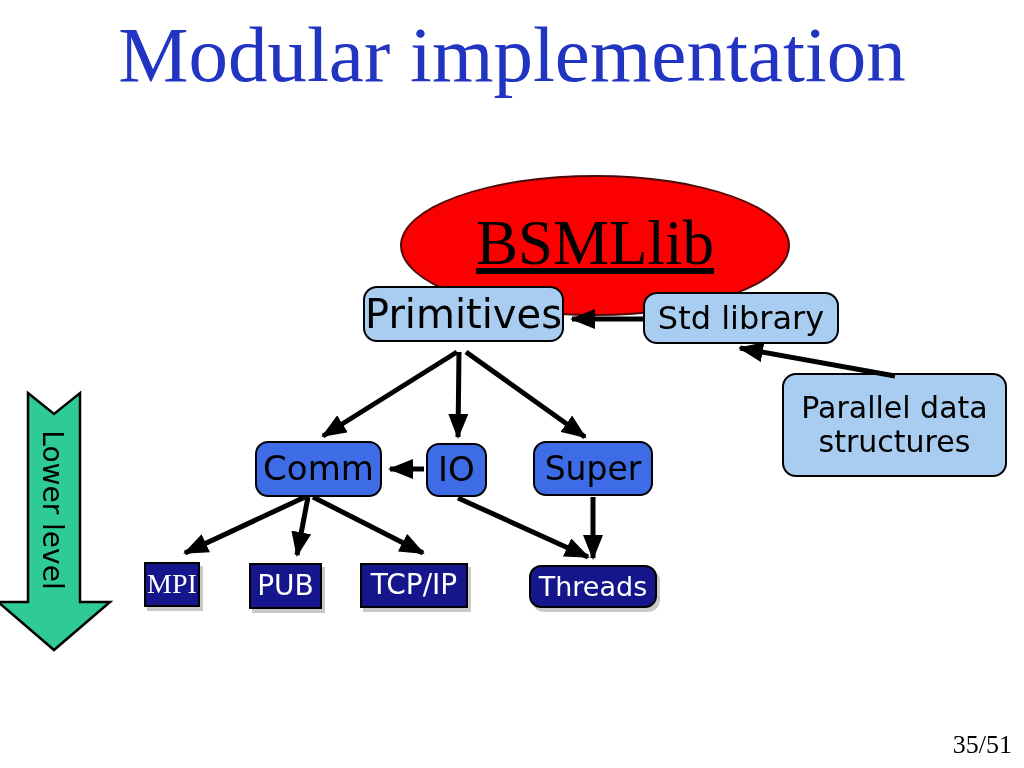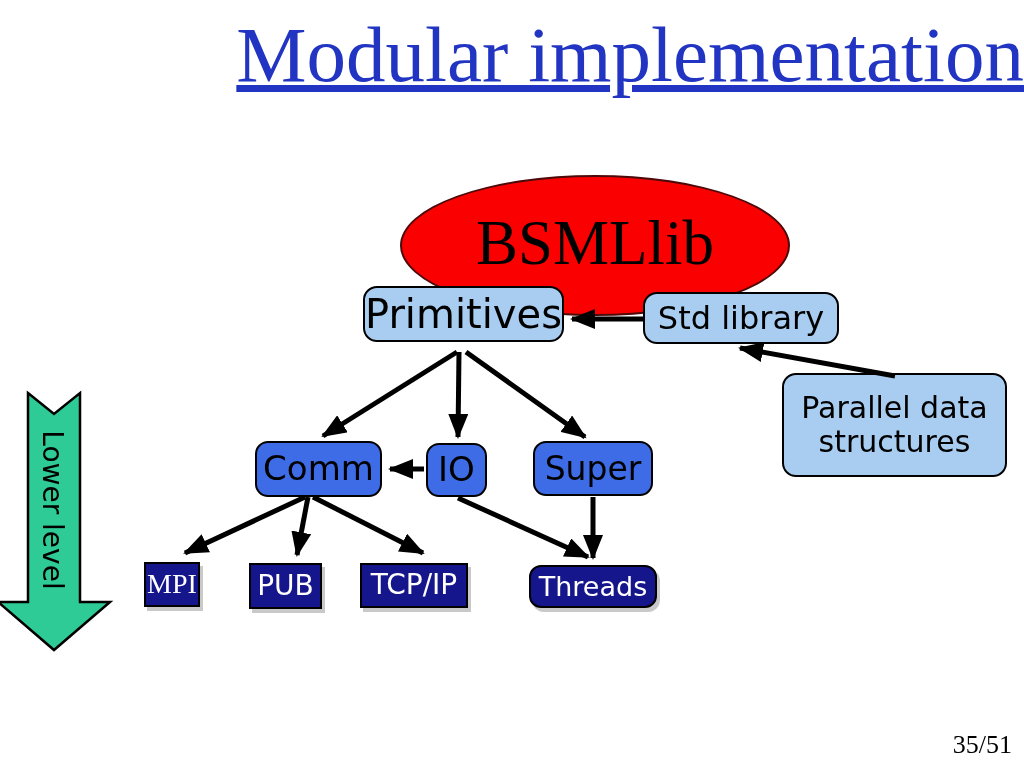--- a/index.html
+++ b/index.html
@@ -3,35 +3,36 @@
 <meta charset="utf-8">
 <style>
   html,body{margin:0;padding:0;}
   body{
     width:1024px;height:768px;background:#ffffff;overflow:hidden;
     font-family:"DejaVu Sans",sans-serif;position:relative;
   }
   .slide{position:absolute;inset:0;width:1024px;height:768px;background:#fff;}
 
   .slide-title{
-    position:absolute;top:10px;left:0;width:1024px;text-align:right;
+    position:absolute;top:10px;left:0;width:1024px;text-align:center;
     font-family:"Liberation Serif",serif;
     font-size:79px;font-weight:normal;letter-spacing:0px;
-    color:var(--title-blue,#2134c2);white-space:nowrap;text-decoration:underline;
+    color:var(--title-blue,#2134c2);white-space:nowrap;
   }
 
   .ellipse{
     position:absolute;left:400px;top:175px;width:386px;height:137px;
     background:var(--ellipse-red,#fa0000);
     border:2px solid #4d0a0a;border-radius:50%;
     display:flex;align-items:center;justify-content:center;z-index:1;
   }
   .ellipse-label{
     font-family:"Liberation Serif",serif;font-size:63px;color:#000;
     margin-top:-4px;
+    text-decoration:underline;
   }
 
   .box{
     position:absolute;box-sizing:border-box;
     display:flex;align-items:center;justify-content:center;
     border:2.5px solid #000;color:#000;z-index:2;
     font-family:"DejaVu Sans",sans-serif;line-height:1.15;text-align:center;
   }
   .light{background:var(--box-light-blue,#a8cdf0);border-radius:14px;}
   .mid{background:var(--box-royal-blue,#3d6ce6);border-radius:13px;}

